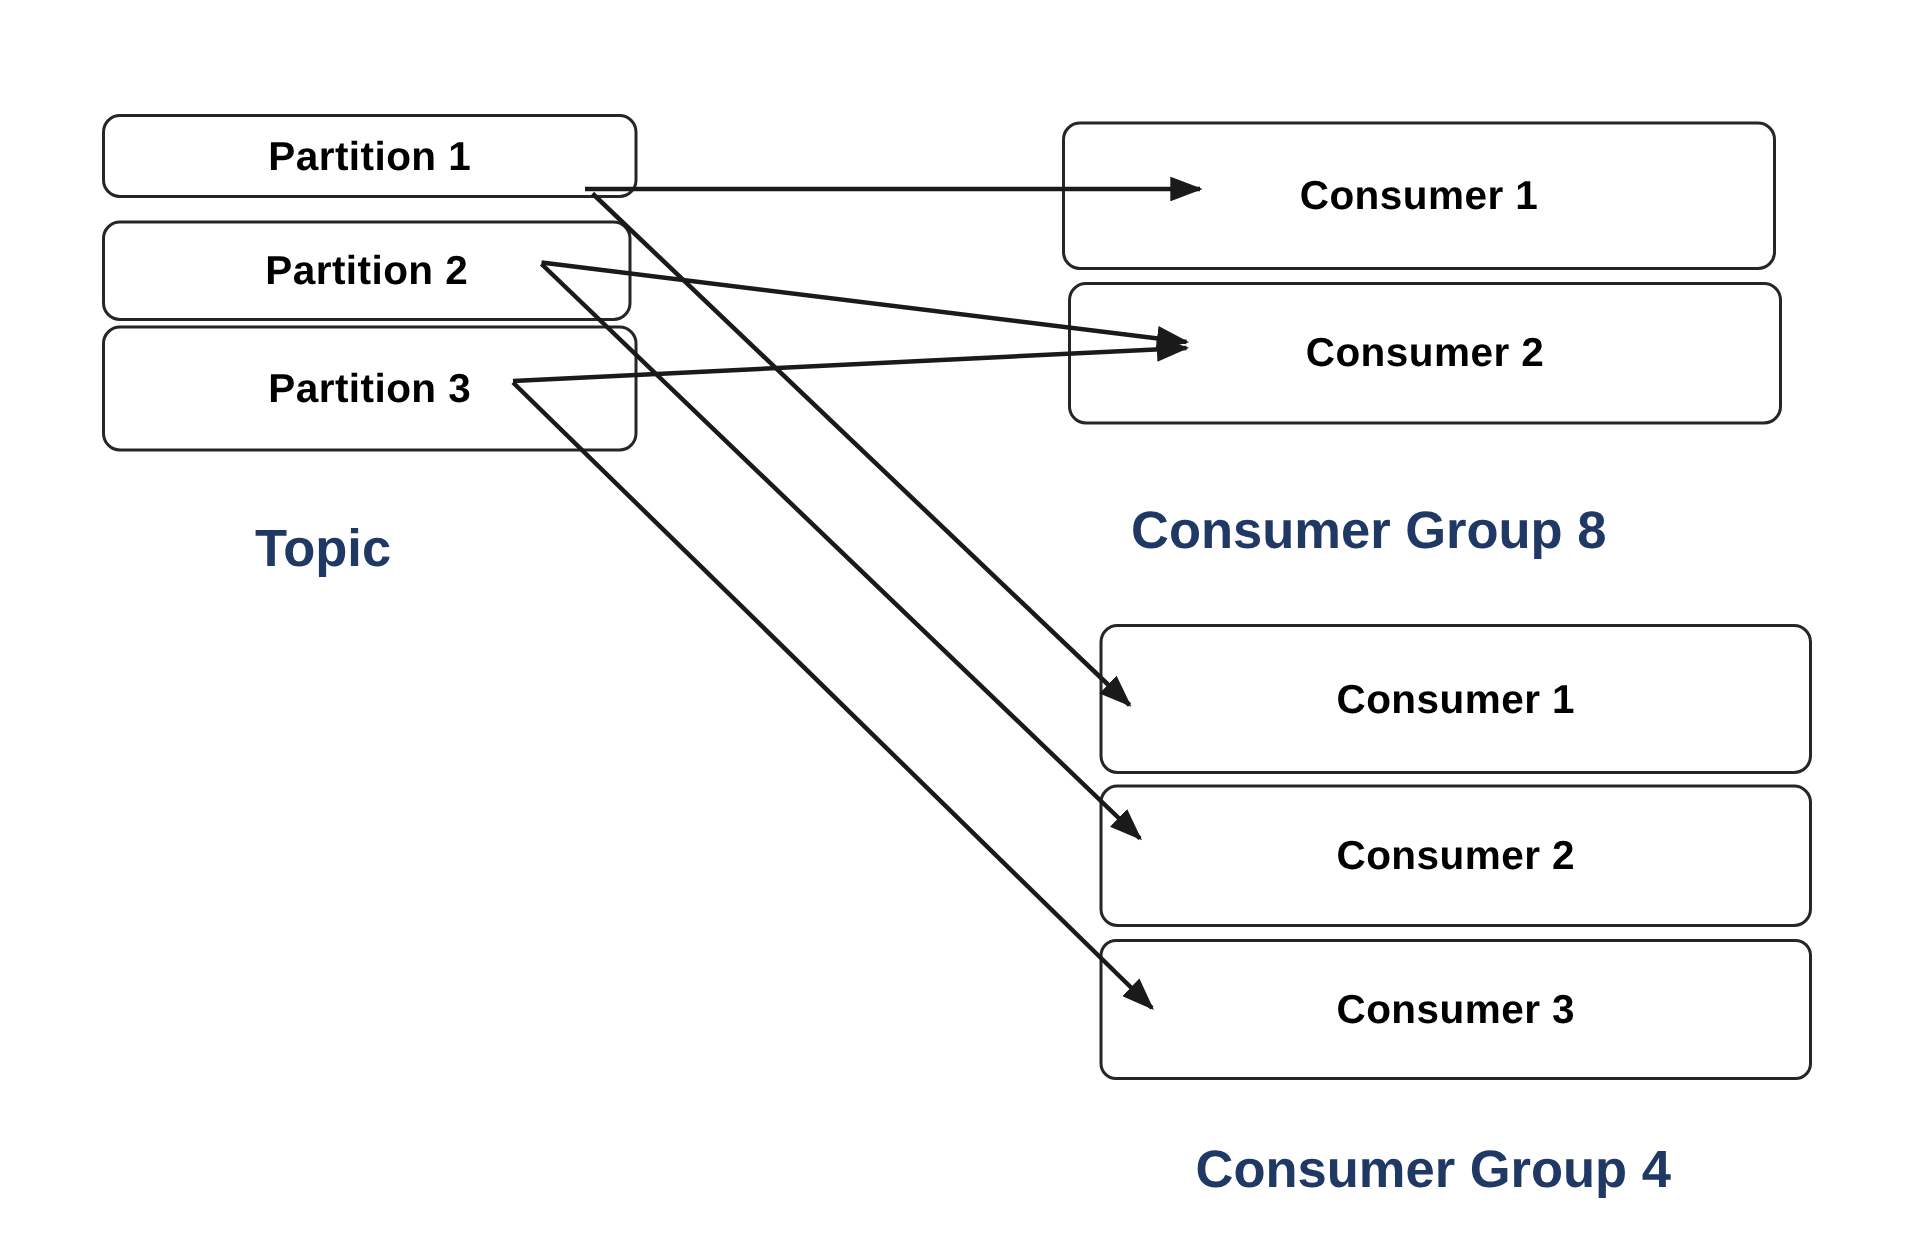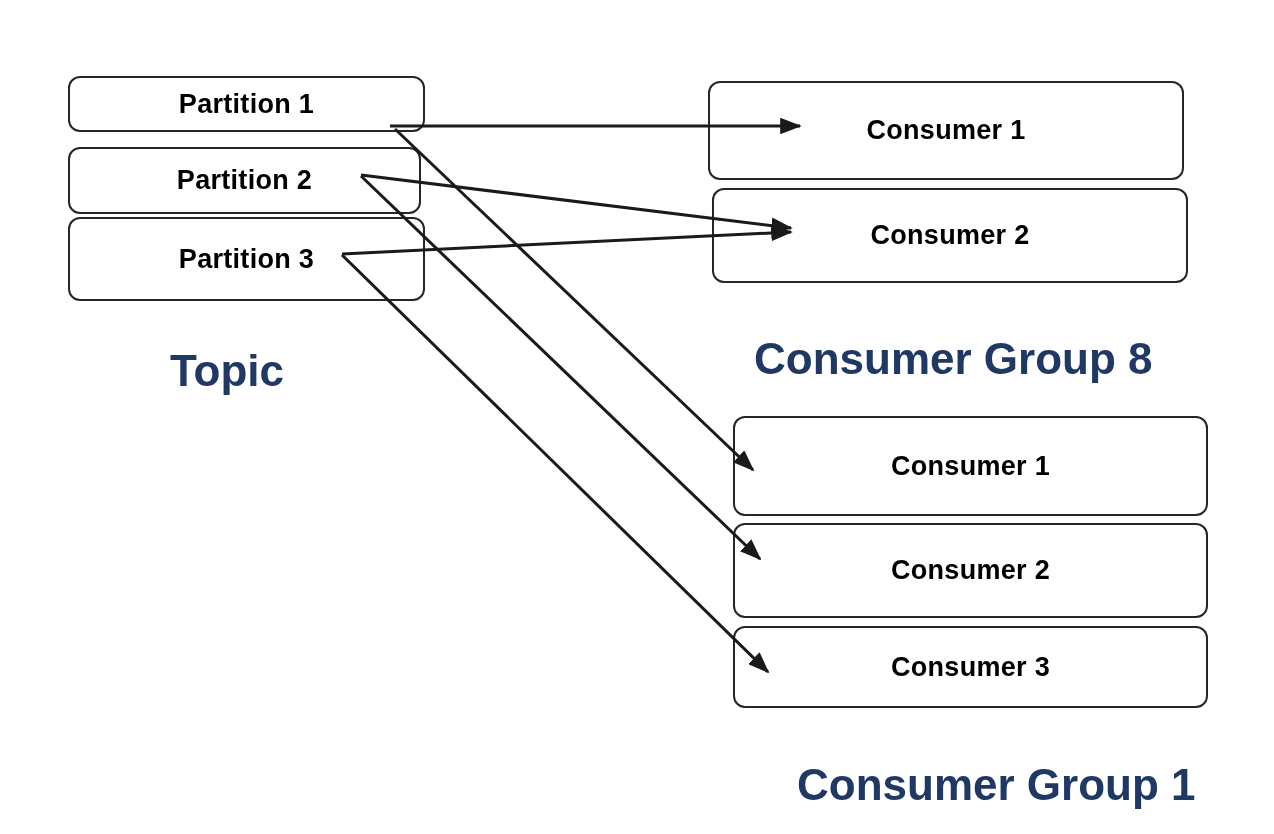--- a/index.html
+++ b/index.html
@@ -32,25 +32,25 @@
   
   .p1 { left: 68px;  top: 76px;  width: 357px; height: 56px; }
   .p2 { left: 68px;  top: 147px; width: 353px; height: 67px; text-align: center; }
   .p3 { left: 68px;  top: 217px; width: 357px; height: 84px; }
   
   .g1c1 { left: 708px; top: 81px;  width: 476px; height: 99px; }
   .g1c2 { left: 712px; top: 188px; width: 476px; height: 95px; }
   
   .g2c1 { left: 733px; top: 416px; width: 475px; height: 100px; }
   .g2c2 { left: 733px; top: 523px; width: 475px; height: 95px; }
-  .g2c3 { left: 733px; top: 626px; width: 475px; height: 82px; }
+  .g2c3 { left: 733px; top: 626px; width: 475px; height: 94px; border-radius: 11px; }
   .group-label {
     position: absolute;
     font-weight: 700;
-    font-size: 44px;
+    font-size: 35px;
     color: #1f3864;
     white-space: nowrap;
   }
   .topic-label  { left: 170px; top: 346px; }
   .group1-label { left: 754px; top: 334px; }
   .group2-label { left: 797px; top: 760px; }
   .arrow-layer {
     position: absolute;
     left: 0; top: 0;
     width: 1274px;
@@ -85,21 +85,21 @@
   </div>
   <div class="box g2c2">
     <span>Consumer 2</span>
   </div>
   <div class="box g2c3">
     <span>Consumer 3</span>
   </div>
 
   <div class="group-label topic-label">Topic</div>
   <div class="group-label group1-label">Consumer Group 8</div>
-  <div class="group-label group2-label">Consumer Group 1</div>
+  <div class="group-label group2-label">Consumer Group 4</div>
 
   <svg class="arrow-layer" viewBox="0 0 1274 834" xmlns="http://www.w3.org/2000/svg">
     <defs>
       <marker id="arrowhead" markerUnits="strokeWidth" markerWidth="7.5" markerHeight="5.5" refX="6.6" refY="2.75" orient="auto">
         <path d="M0,0 L7.2,2.75 L0,5.5 z" fill="#1a1a1a"></path>
       </marker>
     </defs>
     <line x1="390" y1="126" x2="800" y2="126" stroke="#1a1a1a" stroke-width="3" marker-end="url(#arrowhead)"></line>
     <line x1="361" y1="175" x2="791" y2="228" stroke="#1a1a1a" stroke-width="3" marker-end="url(#arrowhead)"></line>
     <line x1="342" y1="254" x2="791" y2="232" stroke="#1a1a1a" stroke-width="3" marker-end="url(#arrowhead)"></line>

